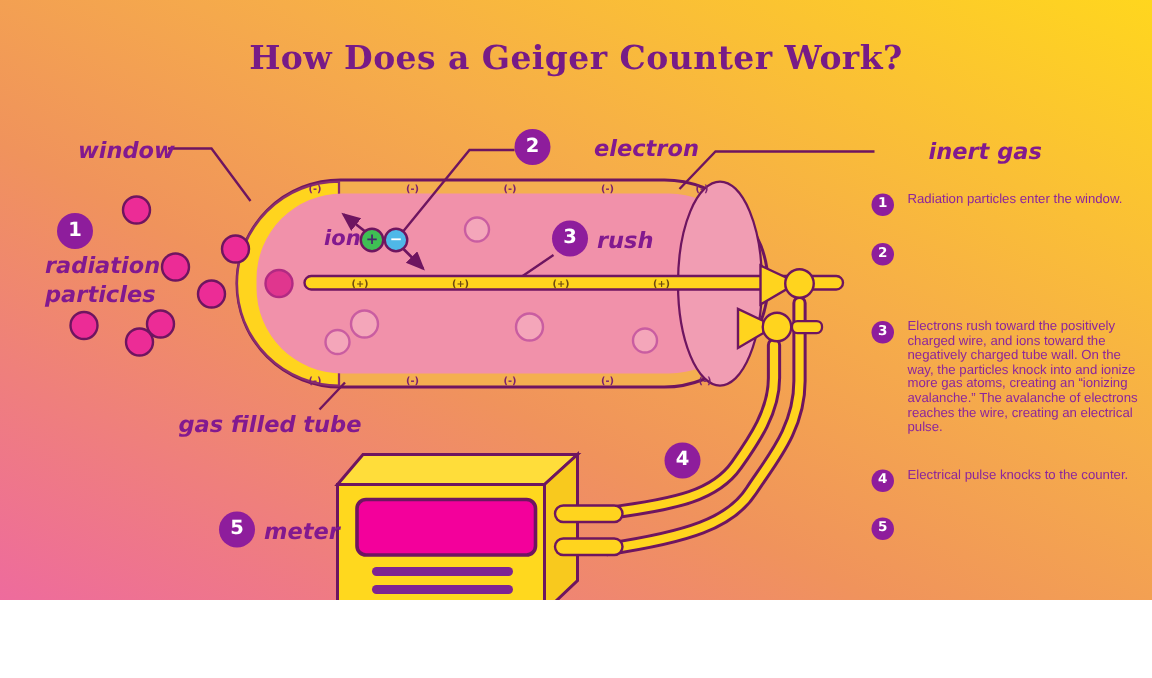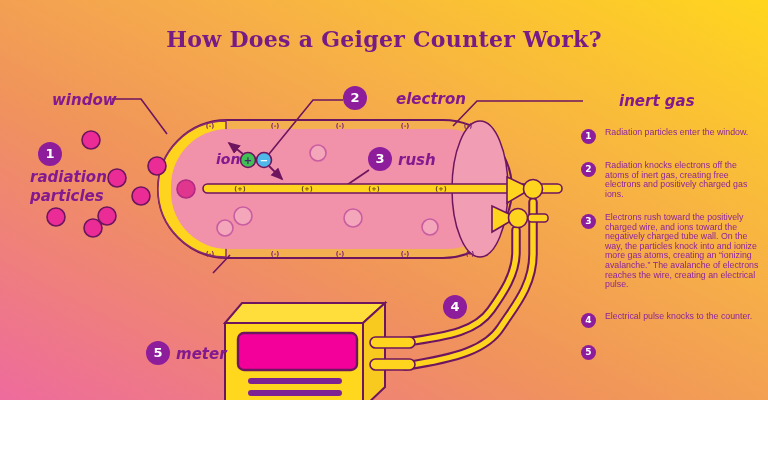--- a/index.html
+++ b/index.html
@@ -116,20 +116,21 @@
   </svg>
 
   <div class="title">How Does a Geiger Counter Work?</div>
 
   <div class="lbl" style="left:52px;top:91px;">window</div>
   <div class="lbl" style="left:375px;top:90px;margin-left:21px;">electron</div>
   <div class="lbl" style="left:398px;top:151px;">rush</div>
   <div class="lbl" style="left:586px;top:92px;margin-left:33px;">inert gas</div>
   <div class="lbl wrap" style="left:30px;top:168px;width:82px;">radiation particles</div>
   <div class="lbl" style="left:216px;top:151px;font-size:14px;">ion</div>
+  <div class="lbl" style="left:119px;top:274px;">gas filled tube</div>
   <div class="lbl" style="left:176px;top:345px;">meter</div>
 
   <div class="badge" style="left:38px;top:142px;">1</div>
   <div class="badge" style="left:343px;top:86px;">2</div>
   <div class="badge" style="left:368px;top:147px;">3</div>
   <div class="badge" style="left:443px;top:295px;">4</div>
   <div class="badge" style="left:146px;top:341px;">5</div>
 
   <span class="sym" style="left:210px;top:122px;">(-)</span>
   <span class="sym" style="left:275px;top:122px;">(-)</span>
@@ -151,21 +152,20 @@
   <span class="chg p" style="left:248px;top:160px;">+</span>
   <span class="chg m" style="left:264px;top:160px;">−</span>
 
   <div class="panel">
     <div class="step" style="top:129px;">
       <div class="step-badge">1</div>
       <div class="step-text">Radiation particles enter the window.</div>
     </div>
     <div class="step" style="top:162px;">
       <div class="step-badge">2</div>
-      <div class="step-text">Radiation knocks electrons off the atoms of inert gas, creating free electrons and positively charged gas ions.</div>
     </div>
     <div class="step" style="top:214px;">
       <div class="step-badge">3</div>
       <div class="step-text">Electrons rush toward the positively charged wire, and ions toward the negatively charged tube wall. On the way, the particles knock into and ionize more gas atoms, creating an “ionizing avalanche.” The avalanche of electrons reaches the wire, creating an electrical pulse.</div>
     </div>
     <div class="step" style="top:313px;">
       <div class="step-badge">4</div>
       <div class="step-text">Electrical pulse knocks to the counter.</div>
     </div>
     <div class="step" style="top:345px;">

